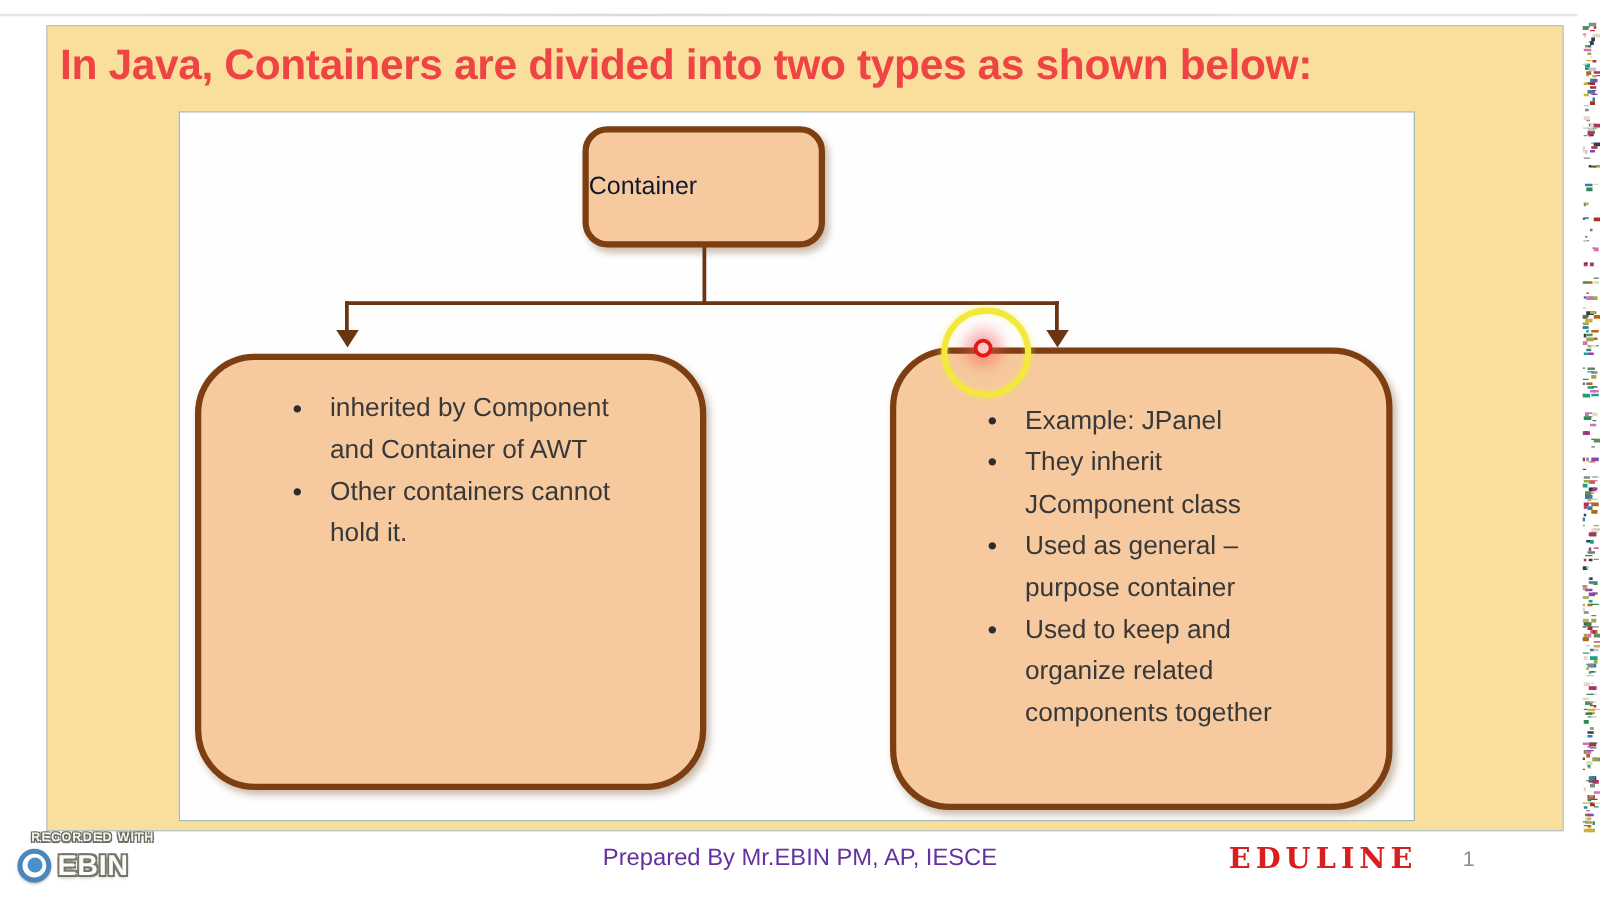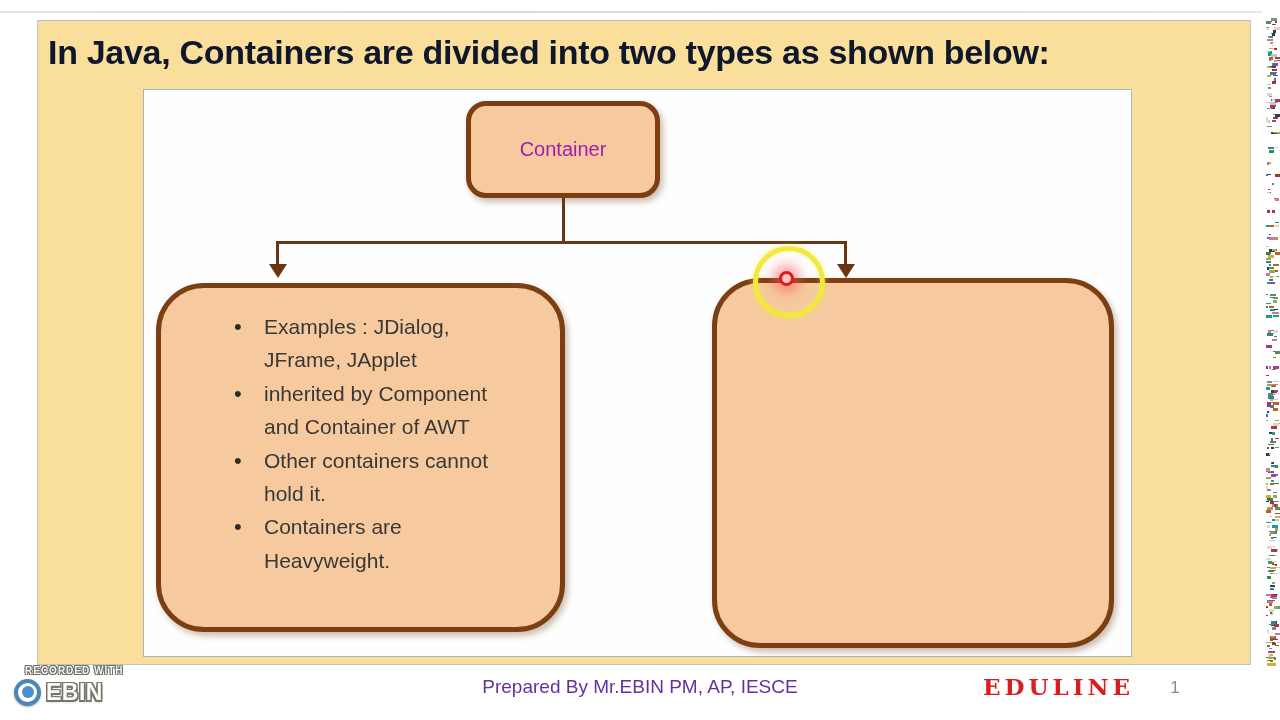--- a/index.html
+++ b/index.html
@@ -20,21 +20,21 @@
   .slide {
     left:37px; top:20px; width:1214px; height:645px;
     background:#fadf9c;
     border:1px solid #b9c4c6;
     box-sizing:border-box;
   }
 
   .slide-title {
     left:48px; top:26px; width:1110px; height:52px;
     font-size:34px; font-weight:600; letter-spacing:-0.3px;
-    color:#0f172a; line-height:52px; white-space:nowrap;
+    color:#ef4444; line-height:52px; white-space:nowrap;
   }
 
   
   .content-box {
     left:143px; top:89px; width:989px; height:568px;
     background:#fefefe;
     border:1px solid #a3b8b8;
     box-sizing:border-box;
   }
 
@@ -42,22 +42,22 @@
   .node {
     background:#f6ca9e;
     border:5px solid #7d3e12;
     box-sizing:border-box;
     box-shadow:3px 4px 6px rgba(110,70,30,0.35);
     color:#333333;
   }
   .node-root {
     left:466px; top:101px; width:194px; height:97px;
     border-radius:20px;
-    display:flex; align-items:center; justify-content:center;
-    font-size:20px; color:#a21caf;
+    display:flex; align-items:center; justify-content:flex-start;
+    font-size:20px; color:#0f172a;
   }
   .node-left {
     left:156px; top:283px; width:409px; height:349px;
     border-radius:48px;
   }
   .node-right {
     left:712px; top:278px; width:402px; height:370px;
     border-radius:48px;
   }
   .node-pad-left  { padding:20px 10px 0 31px; }
@@ -177,34 +177,40 @@
 <div class="abs arrow-down arrow-left-pos"></div>
 <div class="abs arrow-down arrow-right-pos"></div>
 
 <div class="abs node node-root">
   <span>Container</span>
 </div>
 
 <div class="abs node node-left">
   <div class="node-pad-left">
     <ul class="bullets">
-        <li>Examples : JDialog,
-JFrame, JApplet</li>
         <li>inherited by Component
 and Container of AWT</li>
         <li>Other containers cannot
 hold it.</li>
-        <li>Containers are
-Heavyweight.</li>
       </ul>
   </div>
 </div>
 
 <div class="abs node node-right">
   <div class="node-pad-right">
+    <ul class="bullets">
+        <li>Example: JPanel</li>
+        <li>They inherit
+JComponent class</li>
+        <li>Used as general –
+purpose container</li>
+        <li>Used to keep and
+organize related
+components together</li>
+      </ul>
   </div>
 </div>
 
 <div class="abs cursor-halo"></div>
 <div class="abs cursor-dot"></div>
 
 <div class="abs credit">Prepared By Mr.EBIN PM, AP, IESCE</div>
 <div class="abs brand">EDULINE</div>
 <div class="abs page-number">1</div>
 

